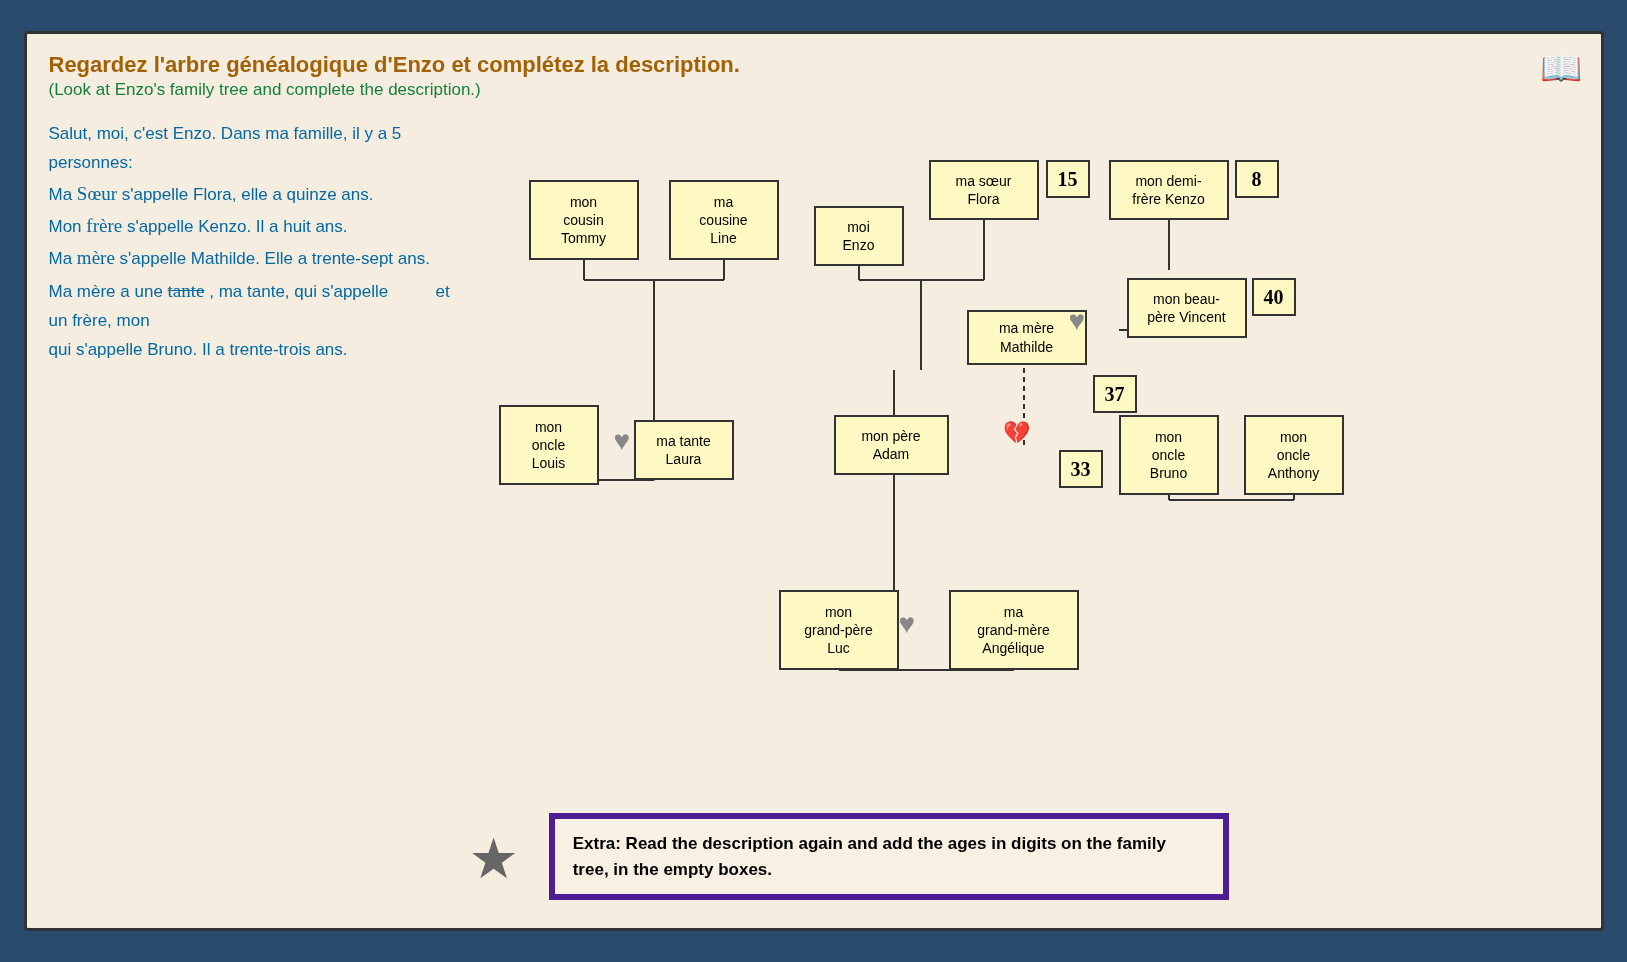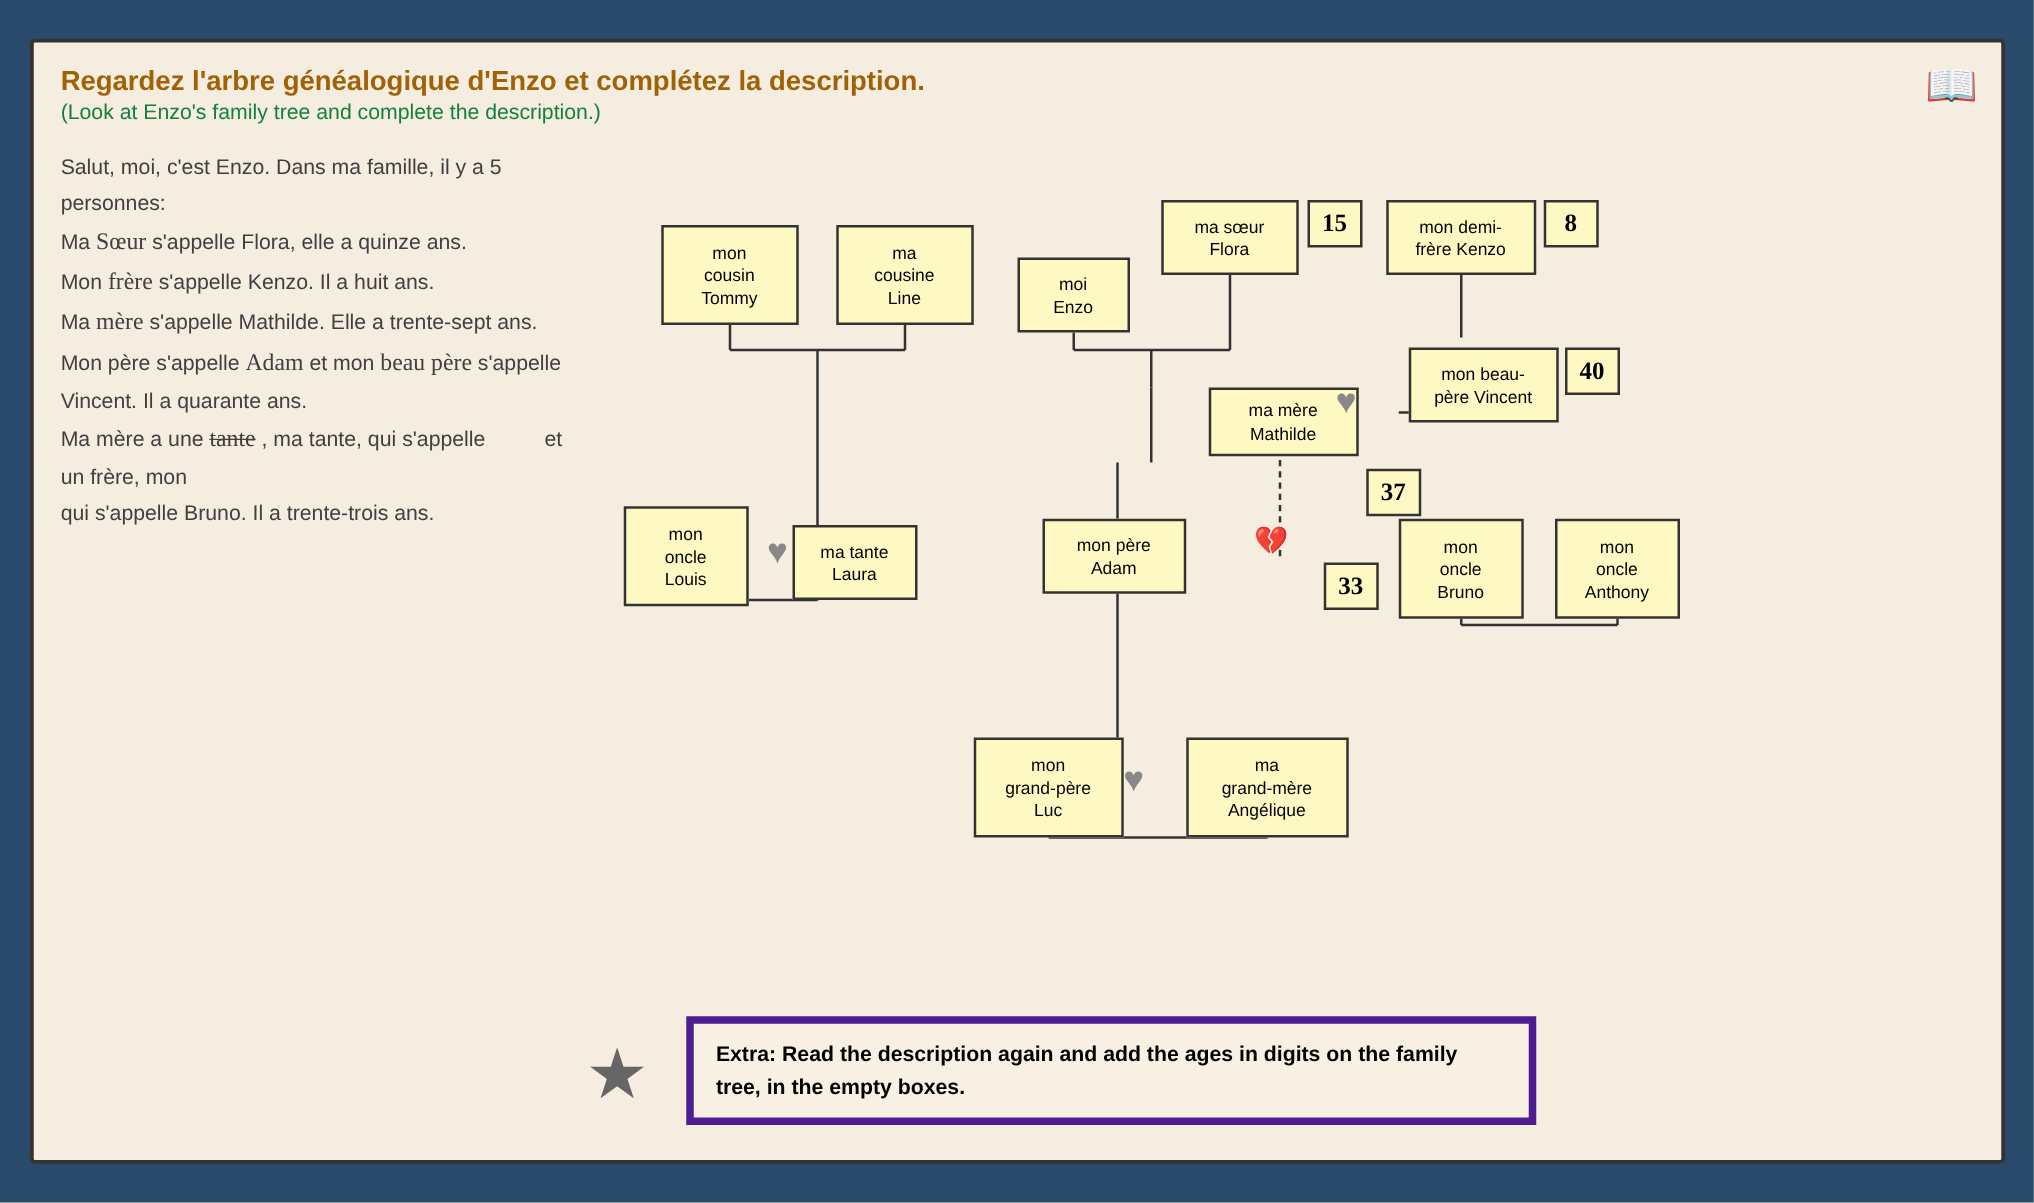--- a/index.html
+++ b/index.html
@@ -48,21 +48,21 @@
       flex: 1;
       gap: 0;
     }
 
     
     .left-text {
       width: 420px;
       min-width: 380px;
       font-size: 17px;
       line-height: 1.7;
-      color: #404040;
+      color: #0369a1;
       padding-right: 16px;
       padding-top: 10px;
     }
 
     .left-text .handwritten {
       font-family: 'Segoe Script', 'Comic Sans MS', cursive;
       font-size: 19px;
     }
 
     .left-text .strikethrough {
@@ -171,27 +171,20 @@
         <span>Mon</span>
         <span class="handwritten">frère</span>
         <span>s'appelle Kenzo. Il a huit ans.</span>
       </p>
       <p>
         <span>Ma</span>
         <span class="handwritten">mère</span>
         <span>s'appelle Mathilde. Elle a trente-sept ans.</span>
       </p>
       <p>
-        <span>Mon père s'appelle</span>
-        <span class="handwritten">Adam</span>
-        <span>et mon</span>
-        <span class="handwritten">beau père</span>
-        <span>s'appelle Vincent. Il a quarante ans.</span>
-      </p>
-      <p>
         <span>Ma mère a une</span>
         <span class="handwritten strikethrough">tante</span>
         <span>, ma tante, qui s'appelle</span>
         &nbsp;&nbsp;&nbsp;&nbsp;&nbsp;&nbsp;&nbsp;&nbsp;
         <span>et un frère, mon</span>
       </p>
       <p>
         <span>qui s'appelle Bruno. Il a trente-trois ans.</span>
       </p>
     </div>

